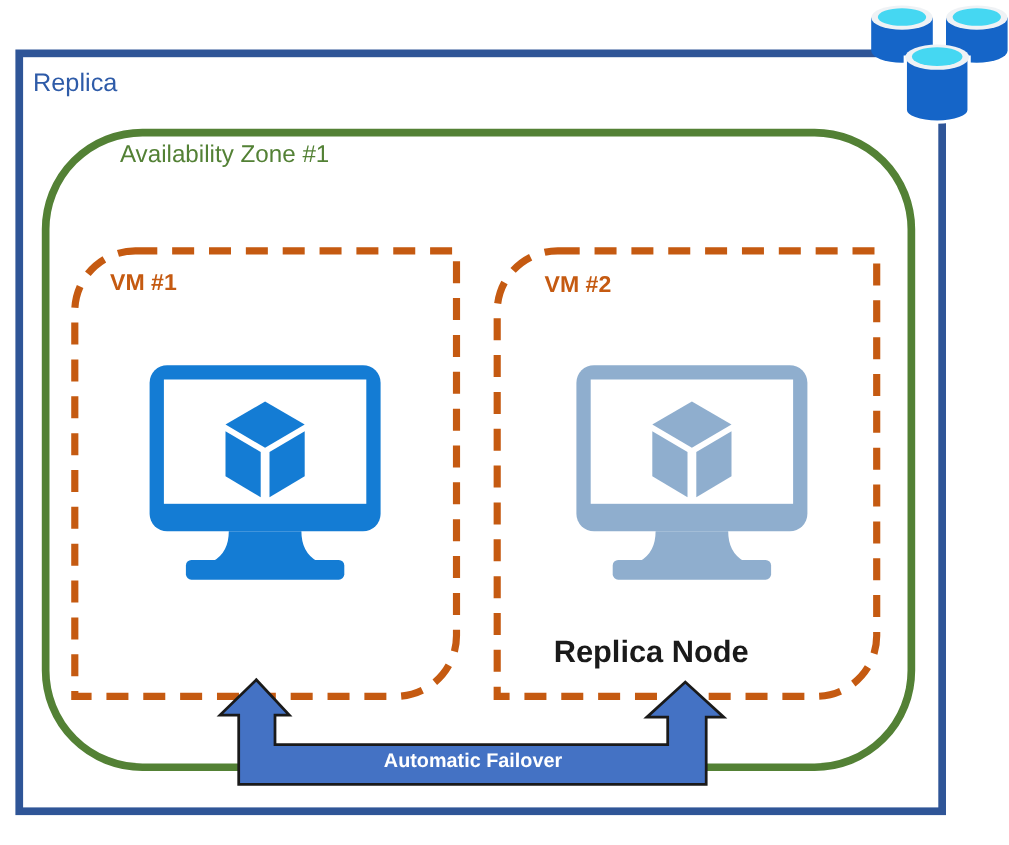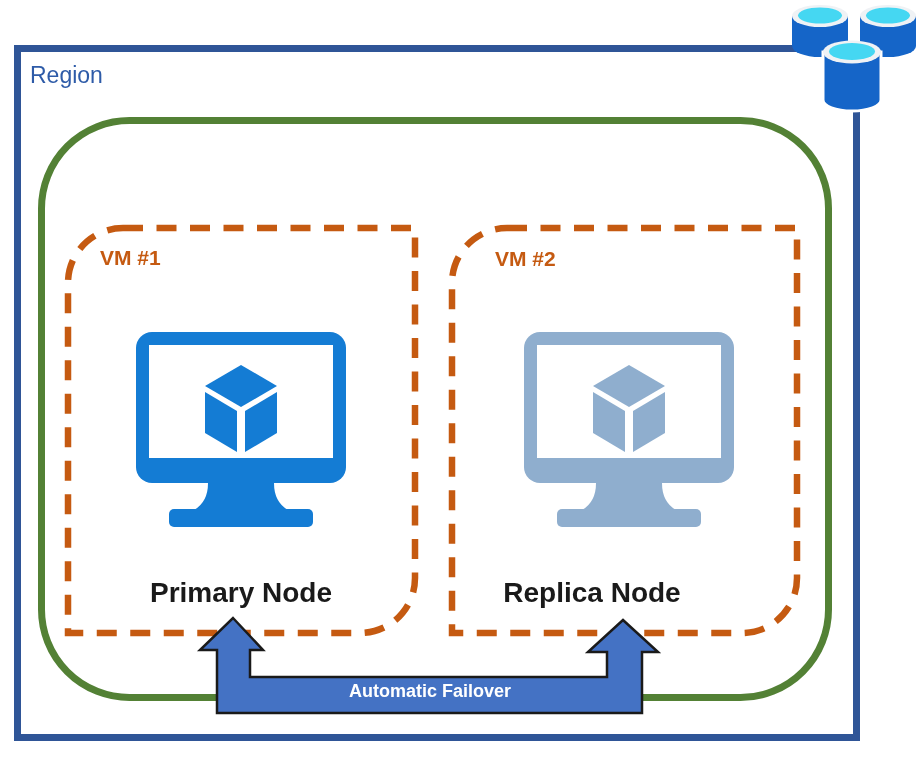--- a/index.html
+++ b/index.html
@@ -93,26 +93,26 @@
       <g fill="#45D7F2">
         <ellipse cx="820" cy="15.5" rx="22" ry="8"></ellipse>
         <ellipse cx="888" cy="15.5" rx="22" ry="8"></ellipse>
       </g>
       <path d="M823,52 V100 A29,11 0 0 0 881,100 V52 Z" stroke="#ffffff" stroke-width="3" fill="#1565C8"></path>
       <ellipse cx="852" cy="52" rx="29" ry="11.5" fill="#EFF2F5"></ellipse>
       <ellipse cx="852" cy="51.5" rx="23" ry="8.5" fill="#45D7F2"></ellipse>
     </g>
   </svg>
 
-  <div class="lbl lbl-region">Region</div>
+  <div class="lbl lbl-region">Replica</div>
 
+  <div class="lbl lbl-zone">Availability Zone #1</div>
 
   <div class="lbl lbl-vm lbl-vm1">VM #1</div>
 
   <div class="lbl lbl-vm lbl-vm2">VM #2</div>
 
-  <div class="lbl lbl-node lbl-primary">Primary Node</div>
 
   <div class="lbl lbl-node lbl-replica">Replica Node</div>
 
   <div class="lbl lbl-failover">Automatic Failover</div>
 
 </div>
 
 </body></html>

